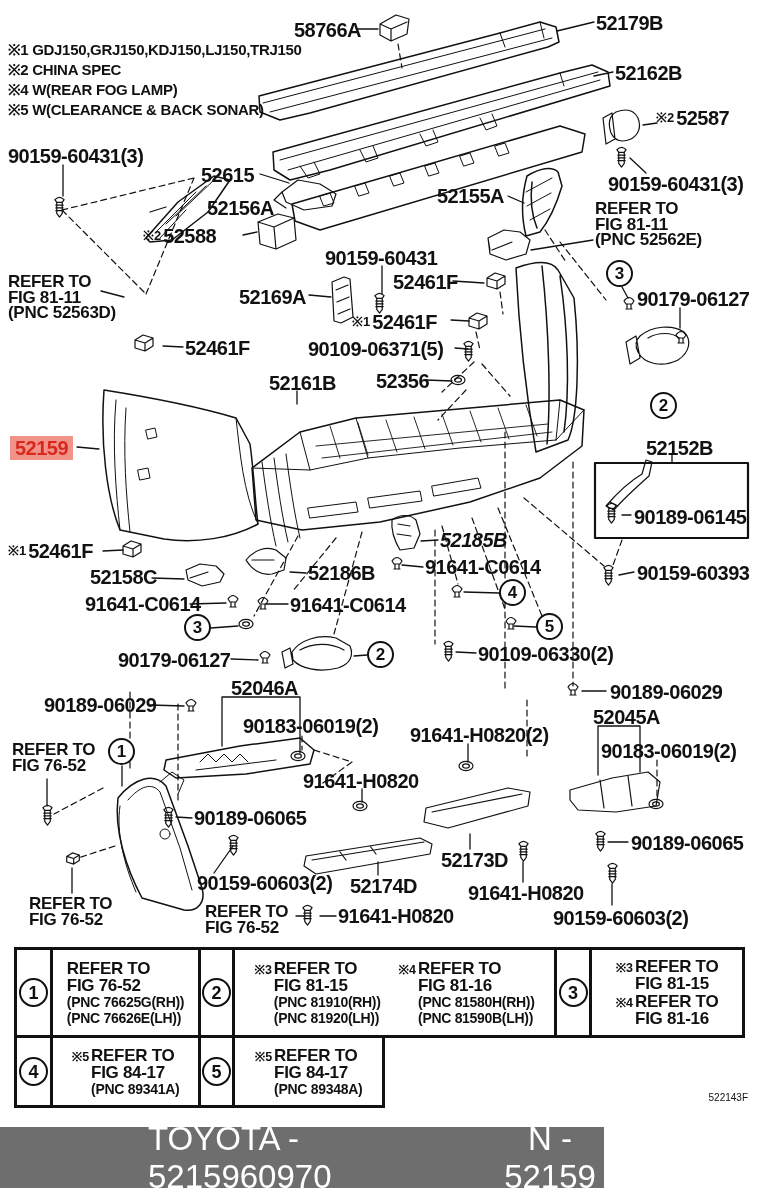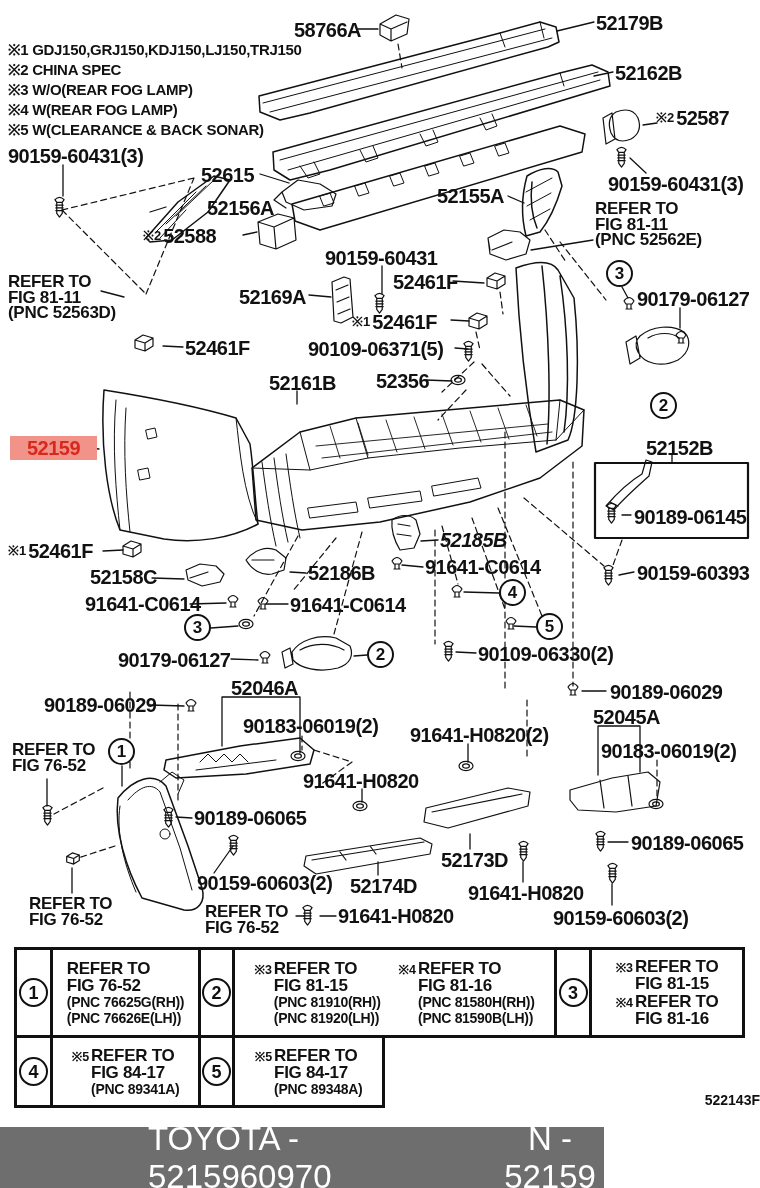--- a/index.html
+++ b/index.html
@@ -5,41 +5,41 @@
   html,body{margin:0;padding:0;}
   body{width:760px;height:1188px;position:relative;background:#fff;overflow:hidden;
        font-family:"Liberation Sans",sans-serif;color:#111;}
   #diagram{position:absolute;left:0;top:0;width:760px;height:945px;}
   #lineart{position:absolute;left:0;top:0;z-index:1;}
   #labels{position:absolute;left:0;top:0;width:652px;height:945px;z-index:2;}
   .plabel{position:absolute;font-weight:bold;font-size:20px;letter-spacing:-0.5px;
           line-height:20px;white-space:nowrap;color:#111;}
   .plabel .pre{font-size:13px;letter-spacing:0;margin-right:2px;vertical-align:3px;}
   .plabel.refml{font-size:17px;letter-spacing:-0.3px;line-height:15.5px;}
-  .plabel.hl{background:var(--highlight-bg);color:var(--highlight-text);padding:2px 17px;}
+  .plabel.hl{background:var(--highlight-bg);color:var(--highlight-text);padding:2px 5px;}
   .callout{position:absolute;width:27px;height:27px;border:2.6px solid #111;border-radius:50%;
            background:#fff;font-weight:bold;font-size:17px;display:flex;align-items:center;
            justify-content:center;box-sizing:border-box;line-height:1;}
   .notes{position:absolute;left:8px;top:40px;z-index:2;font-weight:bold;font-size:15px;
          letter-spacing:-0.3px;line-height:20px;}
   
   .tbl{position:absolute;z-index:3;border:3px solid #111;display:flex;background:#fff;
        box-sizing:border-box;}
   .tcol{border-right:3px solid #111;display:flex;align-items:center;justify-content:center;
         box-sizing:border-box;}
   .tcol.last{border-right:none;}
   .tcol.ccol{flex:0 0 36px;}
   .tcall{position:static;width:29px;height:29px;font-size:18px;border-width:2.6px;flex:0 0 29px;}
   .tcontent{flex-direction:row;gap:14px;padding:2px 4px;}
   .figline{font-weight:bold;font-size:17px;letter-spacing:-0.3px;line-height:17px;}
   .pncline{font-weight:bold;font-size:14px;letter-spacing:-0.3px;line-height:16px;}
   .refblock{display:flex;align-items:flex-start;}
   .refblock .mark{font-weight:bold;font-size:12.5px;margin:1px 2px 0 0;}
   .stackcol{display:flex;flex-direction:column;align-items:flex-start;gap:1px;}
-  .sheetcode{position:absolute;top:1092px;right:0;font-weight:bold;font-size:14px;
+  .sheetcode{position:absolute;top:1092px;right:12px;font-weight:normal;font-size:10px;
              letter-spacing:0;z-index:3;}
   .footer{position:absolute;left:0;top:1127px;width:604px;height:61px;background:var(--footer-bg);
           color:#fff;display:flex;align-items:center;z-index:3;font-size:33px;font-weight:500;}
   .footer .brand{margin-left:148px;}
   .footer .partno{margin-left:92px;text-align:center;}
   svg path,svg rect,svg ellipse{vector-effect:non-scaling-stroke;}
 </style>
 </head>
 <body>
 
@@ -201,21 +201,20 @@
       <use href="#cube" x="468" y="312" width="20" height="18"></use>
       <use href="#cube" x="134" y="334" width="20" height="18"></use>
       <use href="#cube" x="122" y="540" width="20" height="18"></use>
       <use href="#cube" x="66" y="852" width="14" height="13"></use>
     </g>
   </svg>
 
   <div class="notes">
       <div>※1 GDJ150,GRJ150,KDJ150,LJ150,TRJ150</div>
       <div>※2 CHINA SPEC</div>
-      <div>※3 W/O(REAR FOG LAMP)</div>
       <div>※4 W(REAR FOG LAMP)</div>
       <div>※5 W(CLEARANCE &amp; BACK SONAR)</div>
     </div>
   <div id="labels">
       <div class="plabel" style="left: 294px; top: 20px;"><span>58766A</span></div>
       <div class="plabel" style="left: 596px; top: 13px;"><span>52179B</span></div>
       <div class="plabel" style="left: 615px; top: 63px;"><span>52162B</span></div>
       <div class="plabel" style="left: 656px; top: 108px;"><span class="pre">※2</span><span>52587</span></div>
       <div class="plabel" style="left: 8px; top: 146px;"><span>90159-60431(3)</span></div>
       <div class="plabel" style="left: 201px; top: 165px;"><span>52615</span></div>

